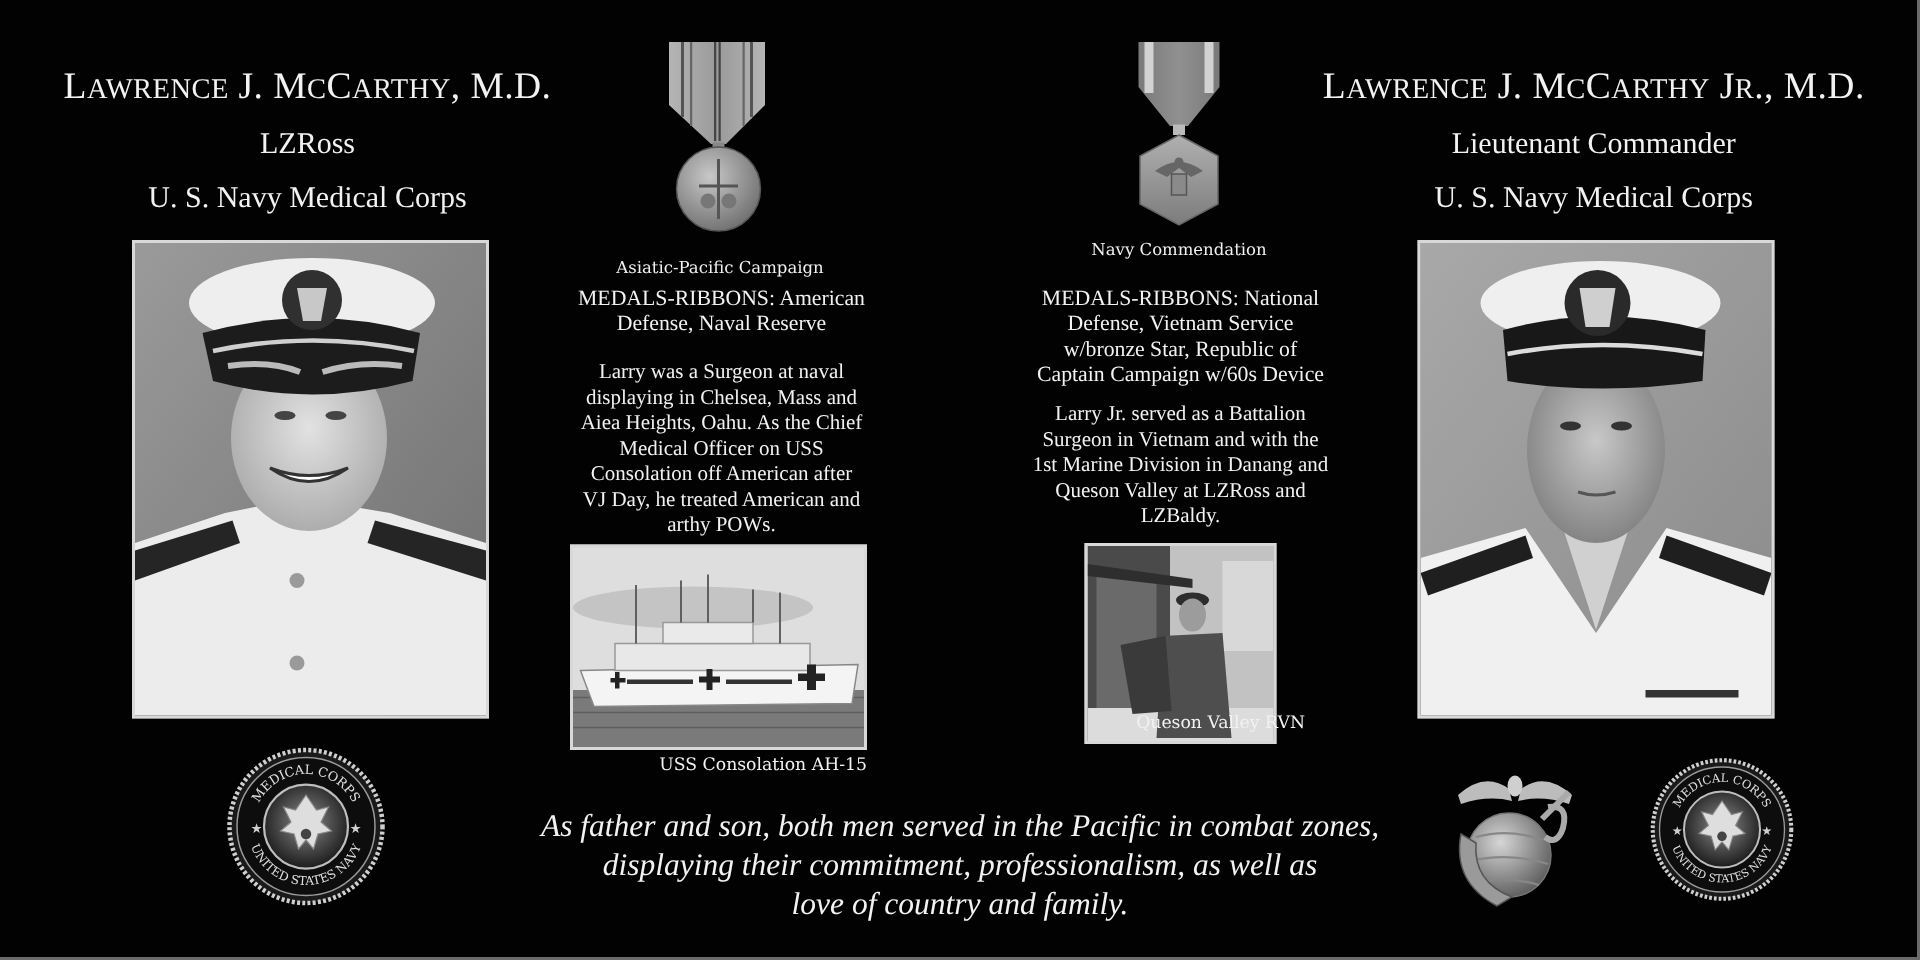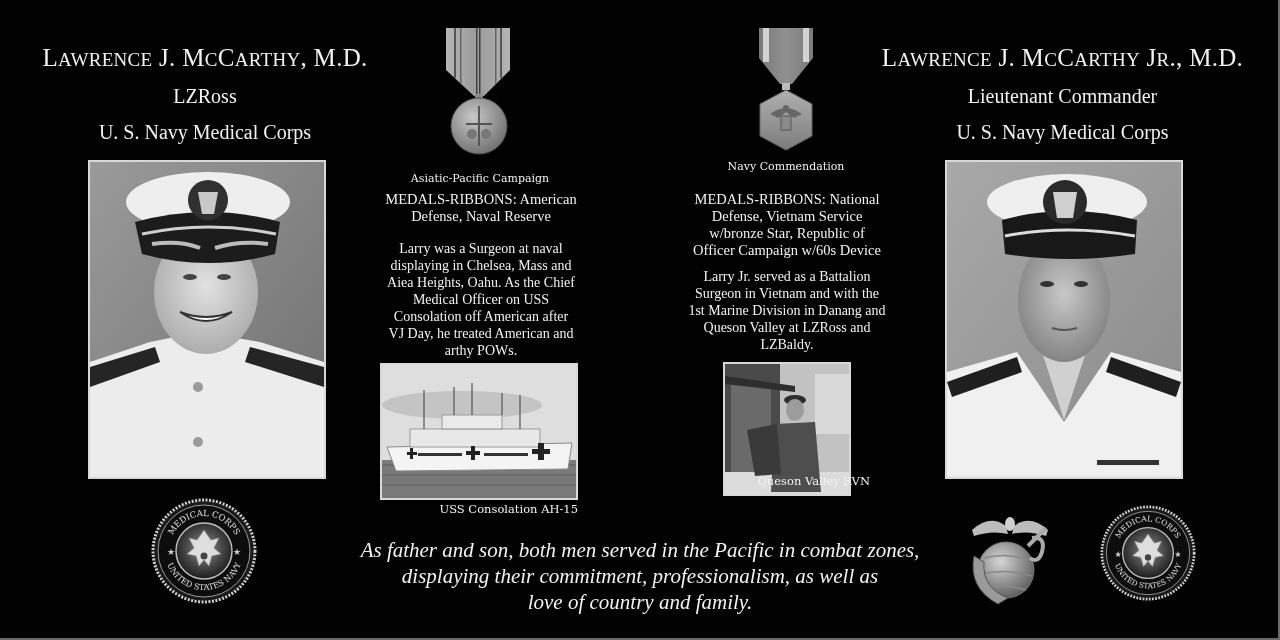--- a/index.html
+++ b/index.html
@@ -176,21 +176,21 @@
     <div>Medical Officer on USS</div>
     <div>Consolation off American after</div>
     <div>VJ Day, he treated American and</div>
     <div>arthy POWs.</div>
   </div>
 
   <div class="abs center ribbons" style="left:652px; top:191px; width:270px;">
     <div>MEDALS-RIBBONS:  National</div>
     <div>Defense, Vietnam Service</div>
     <div>w/bronze Star, Republic of</div>
-    <div>Officer Campaign w/60s Device</div>
+    <div>Captain Campaign w/60s Device</div>
   </div>
   <div class="abs center story" style="left:652px; top:268px; width:270px;">
     <div>Larry Jr. served as a Battalion</div>
     <div>Surgeon in Vietnam and with the</div>
     <div>1st Marine Division in Danang and</div>
     <div>Queson Valley at LZRoss and</div>
     <div>LZBaldy.</div>
   </div>
 
   <div class="photo" style="left:380px; top:363px; width:194px; height:133px; background:#dcdcdc;">

